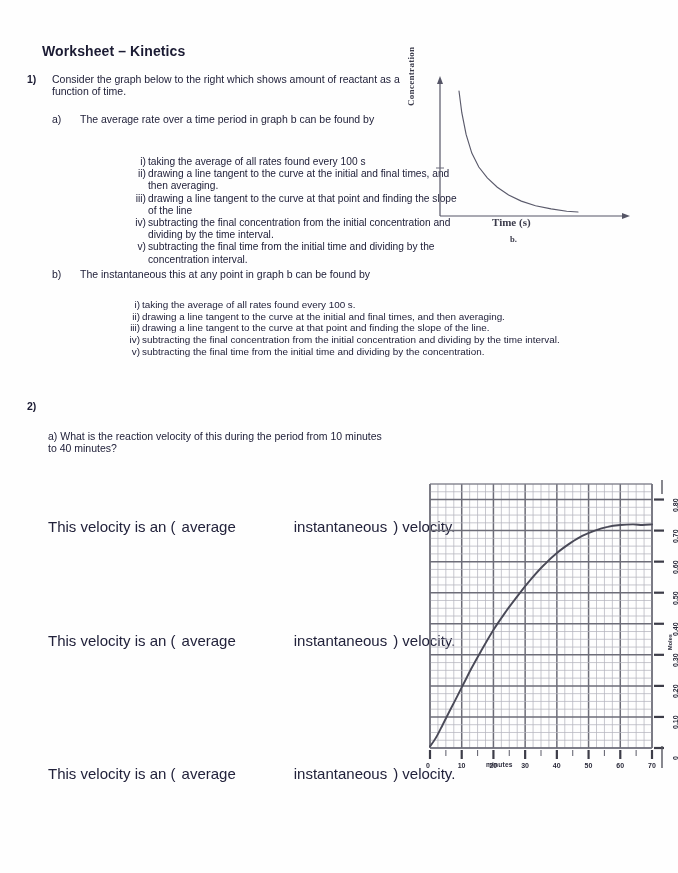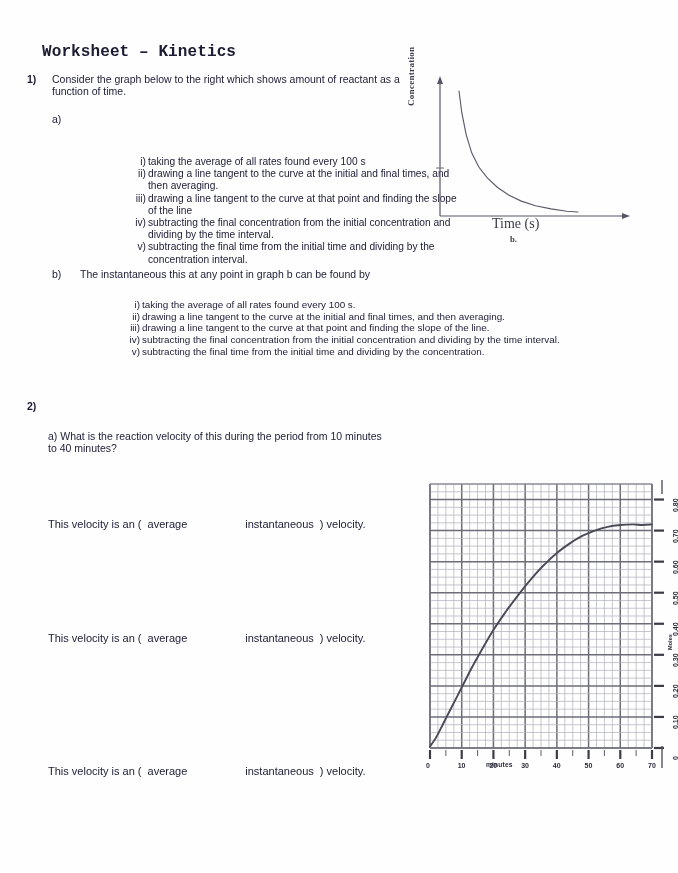--- a/index.html
+++ b/index.html
@@ -19,25 +19,24 @@
     position: absolute;
     inset: 0;
     background: #fefefe;
   }
 
   
   .title {
     position: absolute;
     left: 42px;
     top: 43px;
-    font-size: 16px;
+    font-size: 14px;
     font-weight: bold;
     letter-spacing: .1px;
     color: #1b1b33;
-    font-family: Liberation Mono, monospace;
   }
 
   
   .q-num {
     position: absolute;
     font-size: 10.5px;
     font-weight: bold;
     color: #1b1b33;
   }
   .txt {
@@ -121,22 +120,22 @@
     font-weight: bold;
     color: #3a3a4a;
     letter-spacing: .3px;
     white-space: nowrap;
   }
   .g1-xlabel {
     position: absolute;
     left: 84px;
     top: 148px;
     font-family: "Liberation Serif", serif;
-    font-size: 14px;
-    font-weight: normal;
+    font-size: 11px;
+    font-weight: bold;
     color: #3a3a4a;
   }
   .g1-caption {
     position: absolute;
     left: 102px;
     top: 166px;
     font-family: "Liberation Serif", serif;
     font-size: 8.5px;
     font-weight: bold;
     color: #3a3a4a;
@@ -145,21 +144,21 @@
   
   #q2-num  { left: 27px; top: 400px; }
   #q2-stem { left: 49px; top: 400px; width: 360px; }
 
   #q2a-label { left: 48px; top: 430px; width: 340px; }
   #q2b-label { left: 48px; top: 557px; width: 340px; }
   #q2c-label { left: 48px; top: 706px; width: 340px; }
 
   .vel-line {
     position: absolute;
-    font-size: 11px;
+    font-size: 15px;
     color: #22223b;
     white-space: nowrap;
   }
   .vel-line .opt { display: inline-block; }
   .vel-line .gap1 { display: inline-block; width: 58px; }
   .vel-line .gap2 { display: inline-block; width: 6px; }
 
   #vel1 { left: 48px; top: 518px; }
   #vel2 { left: 48px; top: 632px; }
   #vel3 { left: 48px; top: 765px; }
@@ -216,20 +215,21 @@
 <body>
 
 <div class="page">
 
   <div class="title">Worksheet – Kinetics</div>
 
   <div class="q-num" id="q1-num">1)</div>
   <div class="txt" id="q1-stem">Consider the graph below to the right which shows amount of reactant as a function of time.</div>
 
   <div class="txt" id="q1a-label">a)</div>
+  <div class="txt" id="q1a-stem">The average rate over a time period in graph b can be found by</div>
 
   <ul class="list-a">
     <li>
       <span class="rn">i)</span>
       <span>taking the average of all rates found every 100 s</span>
     </li>
     <li>
       <span class="rn">ii)</span>
       <span>drawing a line tangent to the curve at the initial and final times, and then averaging.</span>
     </li>

